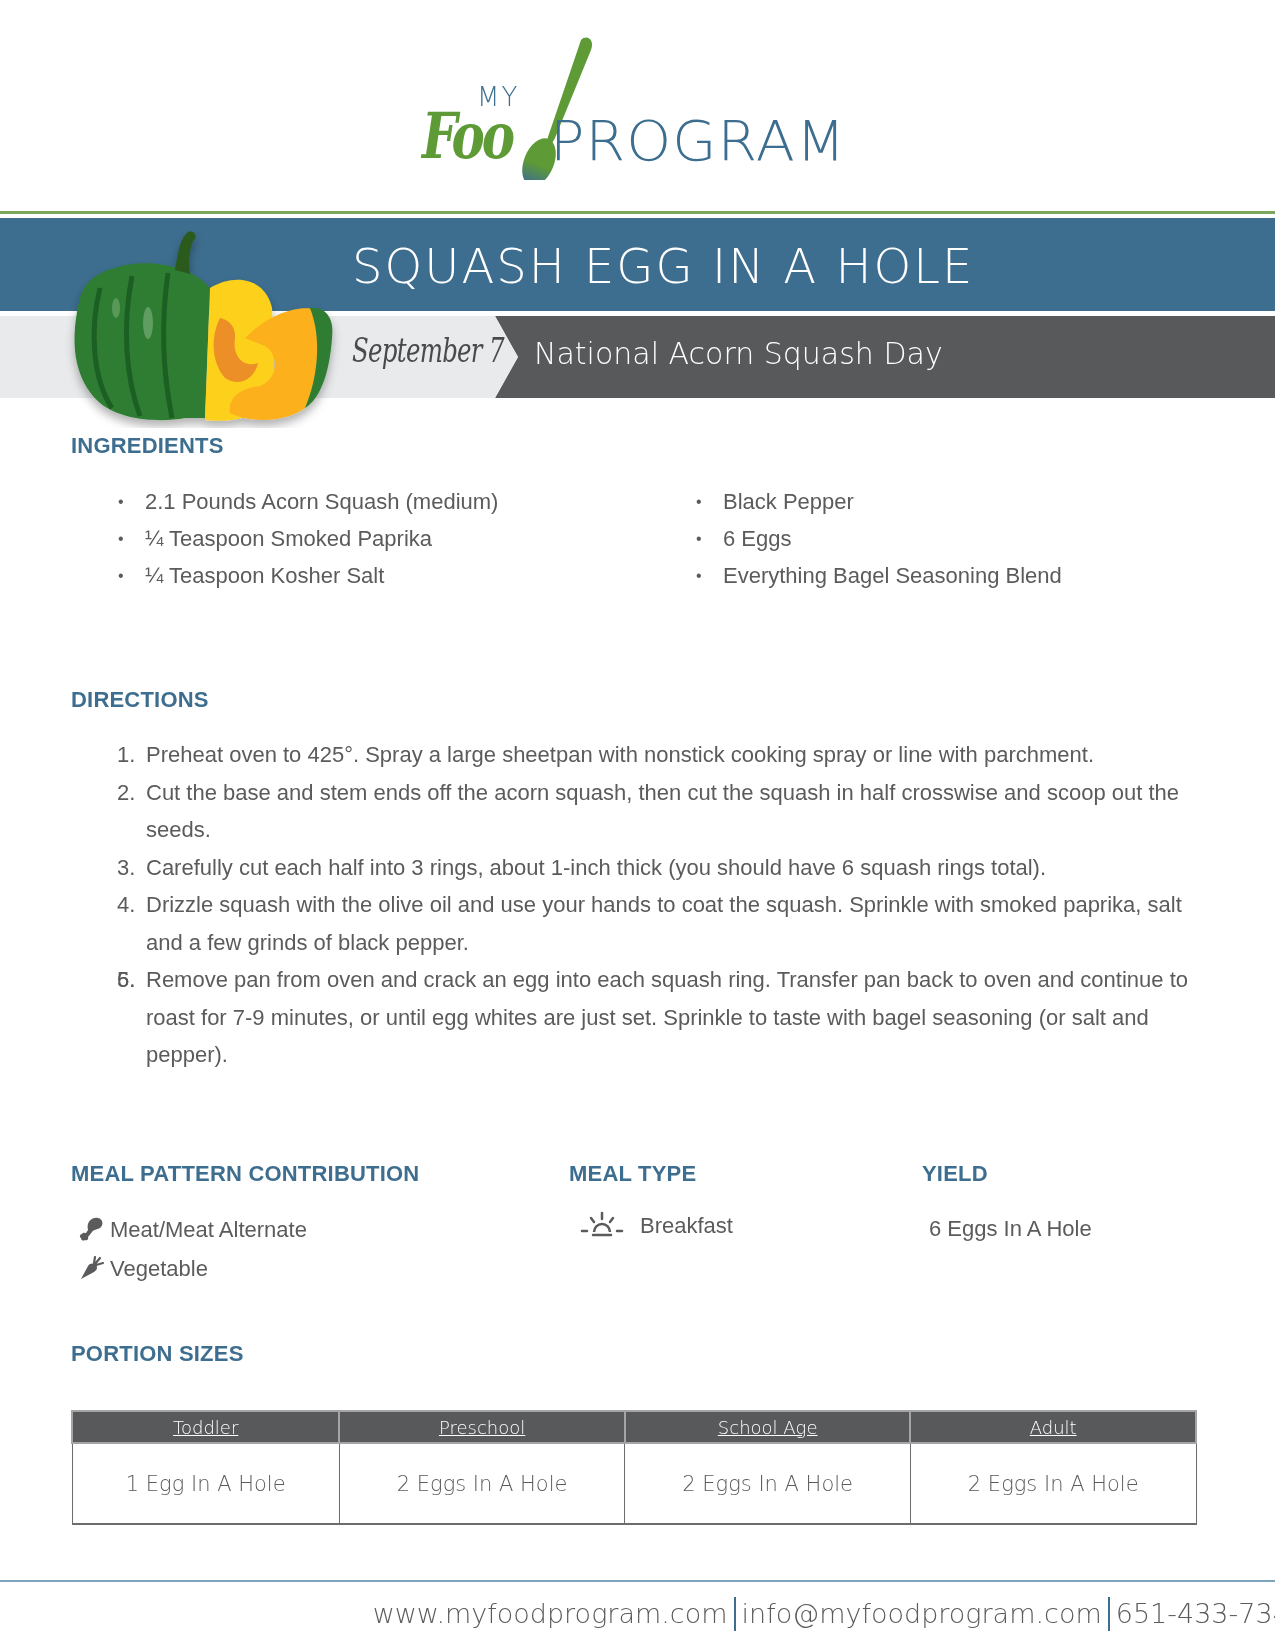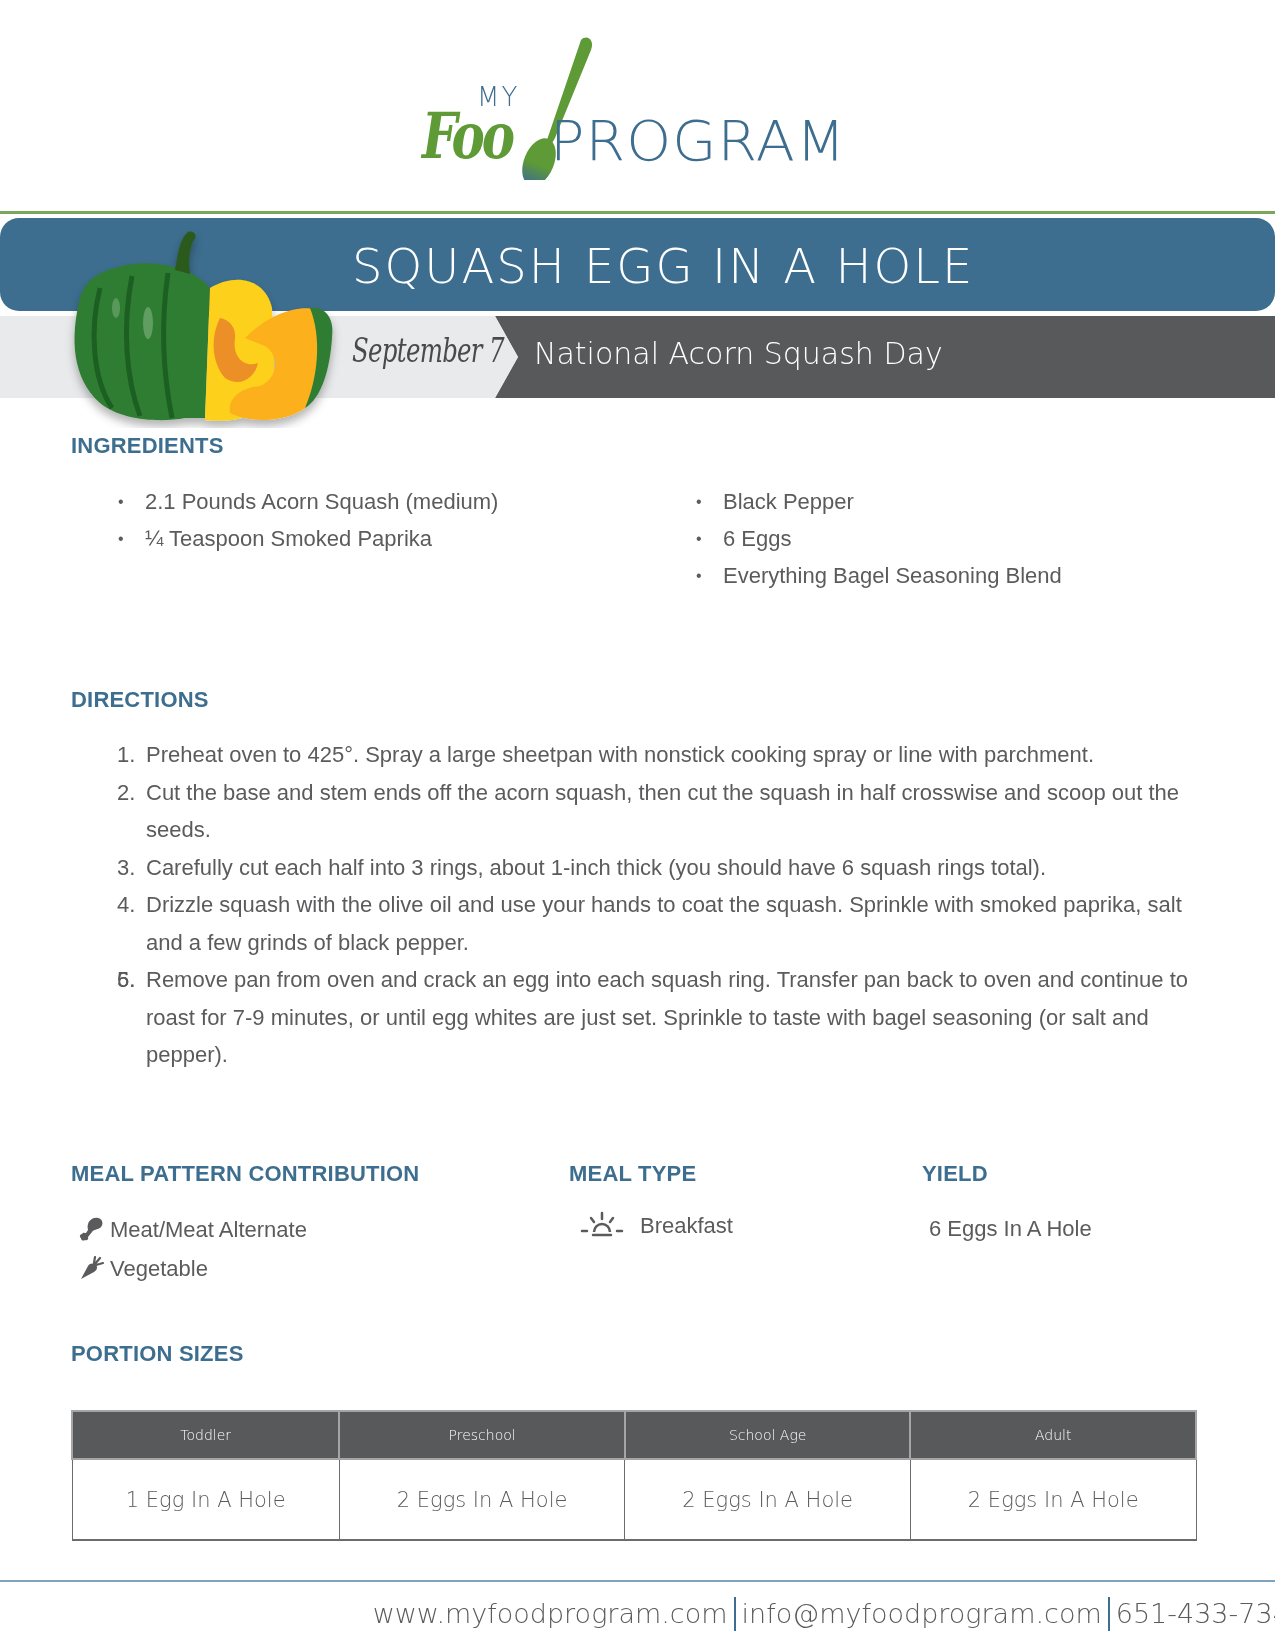--- a/index.html
+++ b/index.html
@@ -8,21 +8,21 @@
   .abs { position: absolute; }
 
   
   .logo { left: 412px; top: 30px; width: 460px; height: 150px; margin-left: 8px; }
   .logo .my { position:absolute; left: 57px; top: 52px; font-family: "DejaVu Sans", sans-serif; font-size: 26px; color:#3d6e8f; letter-spacing: 2px; font-weight: 300;}
   .logo .foo { position:absolute; left: 2px; top: 68px; font-family: "DejaVu Serif", serif; font-style: italic; font-size: 64px; color:#5e9a35; font-weight: bold; letter-spacing: -4px; transform: scaleX(0.78); transform-origin: left;}
   .logo .program { position:absolute; left: 130px; top: 78px; font-family: "DejaVu Sans", sans-serif; font-size: 56px; color:#3d6e8f; letter-spacing: 1px; font-weight: 300; transform: scaleX(1.02); transform-origin:left;}
   .logo svg { position:absolute; left: 75px; top: 0; }
 
   .green-rule { left: 0; top: 211px; width: 1275px; height: 3px; background: #7aa75c; }
-  .title-band { left: 0; top: 218px; width: 1275px; height: 93px; background: #3d6e8f; border-radius: 19px; }
+  .title-band { left: 0; top: 218px; width: 1275px; height: 93px; background: #3d6e8f; }
   .title-band .title { position:absolute; left: 352px; top: 20px; font-family: "DejaVu Sans", sans-serif; font-weight: 200; font-size: 48px; color:#ffffff; letter-spacing: 2px; }
   .date-band { left: 0; top: 316px; width: 1275px; height: 82px; background: #e9eaeb; }
   .day-band { left: 0; top: 316px; width: 1275px; height: 82px; }
   .date-text { left: 352px; top: 330px; font-family: "DejaVu Serif", serif; font-style: italic; font-size: 34px; color: #4a4a4c; transform: scaleX(0.72); transform-origin:left; letter-spacing: -1px;}
   .day-text { left: 534px; top: 336px; font-family: "DejaVu Sans", sans-serif; font-size: 30px; color: #ffffff; font-weight: 300; }
 
   .squash { left: 60px; top: 228px; width: 290px; height: 200px; }
 
   h2.section { position:absolute; font-family: "Liberation Sans", sans-serif; font-weight: bold; font-size: 22px; color: #3d6e8f; letter-spacing: 0.2px; }
 
@@ -31,21 +31,21 @@
   .ing-list li::before { content: "•"; position:absolute; left: 0; top: 0; font-size: 16px; color:#5b5b5d; }
 
   .dir-list { list-style: none; font-size: 22px; color: #5b5b5d; }
   .dir-list li { position: relative; padding-left: 29px; line-height: 37.5px; width: 1080px; }
   .dir-list li .num { position: absolute; left: 0; top: 0; }
 
   .mp-item { font-size: 22px; color:#5b5b5d; height: 39px; line-height: 39px; white-space: nowrap;}
   .mp-item svg { vertical-align: middle; margin-right: 6px; position: relative; top: -2px;}
 
   table.portions { position:absolute; left: 71px; top: 1410px; width: 1126px; border-collapse: collapse; font-family: "DejaVu Sans", sans-serif; }
-  table.portions th { background:#58595b; color:#ffffff; font-weight: 300; font-size: 14px; height: 48px; border: 2px solid #a5a5a7; border-top: 2px solid #a5a5a7; }
+  table.portions th { background:#58595b; color:#ffffff; font-weight: 300; font-size: 18px; height: 32px; border: 2px solid #a5a5a7; border-top: 2px solid #a5a5a7; text-decoration: underline; }
   table.portions td { height: 81px; text-align:center; font-size: 21px; color:#5b5b5d; border: 1.5px solid #6c6c6e; font-weight: 300; }
   table.portions tr:last-child td { border-bottom: 2.5px solid #6c6c6e; }
 
   .footer-rule { left: 0; top: 1580px; width: 1275px; height: 2px; background: #7ea3bc; }
   .footer { left: 0; top: 1598px; width: 1275px; text-align:right; font-family: "DejaVu Sans", sans-serif; font-size: 27px; color:#5b5b5d; font-weight: 300; margin-left: 32px;}
   .footer .sep { display:inline-block; width: 2px; height: 34px; background:#3d6e8f; vertical-align: middle; margin: 0 6px; position: relative; top:-2px;}
 </style>
 </head>
 <body>
 
@@ -102,20 +102,21 @@
 
     <path d="M185 110 C215 80 250 75 262 85 C270 110 265 160 245 180 C225 195 190 195 170 185 C168 170 180 160 200 158 C220 150 218 125 205 118 Z" fill="#fbb01f"></path>
     <path d="M250 80 C265 78 275 90 272 110 C270 140 262 170 245 180 C258 150 262 110 250 80 Z" fill="#2f7d32"></path>
   </g>
 </svg>
 
 <h2 class="section" style="left:71px; top:433px;">INGREDIENTS</h2>
 <ul class="abs ing-list" style="left:118px; top:483px;">
   <li>2.1 Pounds Acorn Squash (medium)</li>
   <li>¼ Teaspoon Smoked Paprika</li>
+  <li>¼ Teaspoon Kosher Salt</li>
 </ul>
 <ul class="abs ing-list" style="left:696px; top:483px;">
   <li>Black Pepper</li>
   <li>6 Eggs</li>
   <li>Everything Bagel Seasoning Blend</li>
 </ul>
 
 <h2 class="section" style="left:71px; top:687px;">DIRECTIONS</h2>
 <ol class="abs dir-list" style="left:117px; top:736px;">
   <li><span class="num">1.</span><span>Preheat oven to 425°. Spray a large sheetpan with nonstick cooking spray or line with parchment.</span></li>

